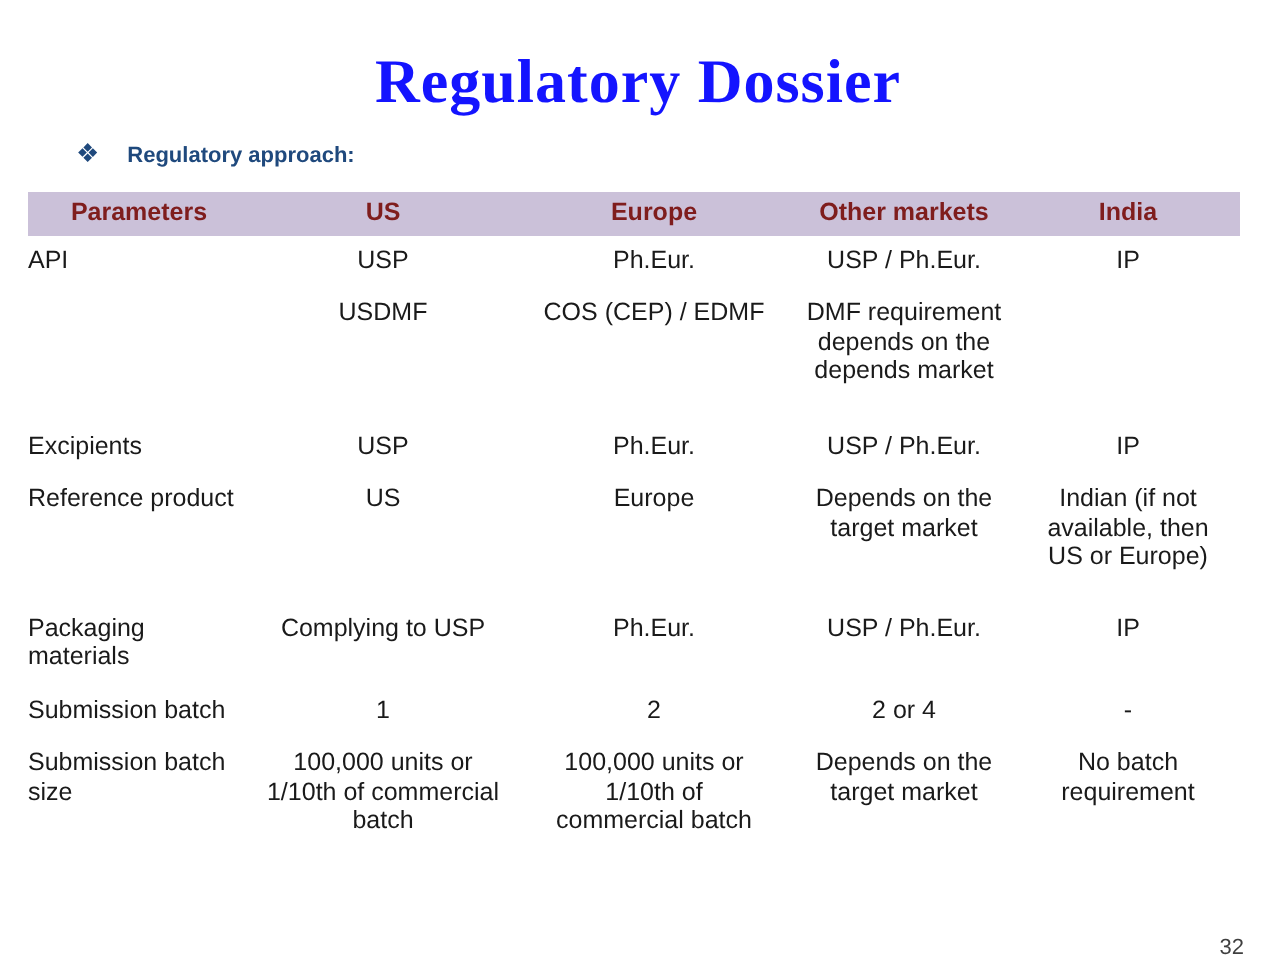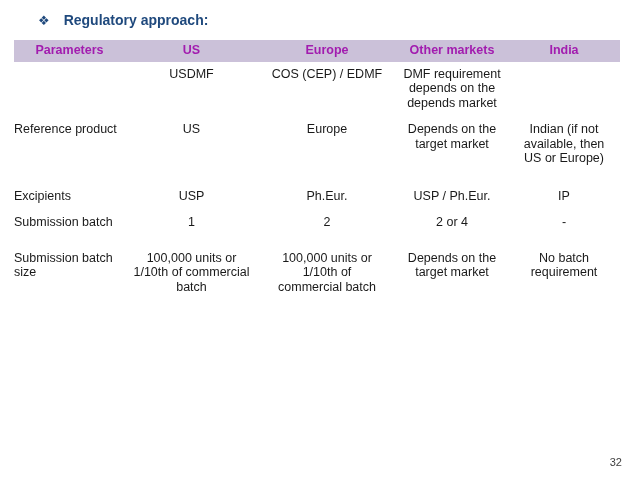--- a/index.html
+++ b/index.html
@@ -30,21 +30,21 @@
     align-items:baseline;
     color:#1f497d;
   }
   .bullet-glyph {
     font-size:13px;
     margin-right:14px;
     color:#1f497d;
   }
   .bullet-text {
     font-weight:bold;
-    font-size:14px;
+    font-size:11px;
     color:#1f497d;
   }
 
   table.reg-table {
     margin-left:14px;
     margin-top:12px;
     border-collapse:collapse;
     table-layout:fixed;
     width:606px;
     font-size:12.5px;
@@ -52,21 +52,21 @@
     color:#1a1a1a;
   }
   .reg-table col.c1 { width:111px; }
   .reg-table col.c2 { width:133px; }
   .reg-table col.c3 { width:138px; }
   .reg-table col.c4 { width:112px; }
   .reg-table col.c5 { width:112px; }
 
   .reg-table thead th {
     background:#cbc1d9;
-    color:#a21caf;
+    color:#7f1d1d;
     font-weight:bold;
     font-size:12.5px;
     text-align:center;
     padding:3px 2px 4px 2px;
     height:12px;
   }
   .reg-table td {
     vertical-align:top;
     text-align:center;
     padding:5px 3px 7px 3px;
@@ -86,20 +86,21 @@
     bottom:22px;
     font-size:11px;
     color:#3f3f3f;
   }
 </style>
 </head>
 <body>
 
 <div class="slide">
 
+  <div class="title">Regulatory Dossier</div>
 
   <div class="bullet-line">
     <span class="bullet-glyph">❖</span>
     <span class="bullet-text">Regulatory approach:</span>
   </div>
 
   <table class="reg-table">
     <colgroup>
       <col class="c1">
         <col class="c2">
@@ -111,41 +112,56 @@
       <tr>
         <th>Parameters</th>
         <th>US</th>
         <th>Europe</th>
         <th>Other markets</th>
         <th>India</th>
       </tr>
     </thead>
     <tbody>
         <tr>
+          <td>API</td>
+          <td>USP</td>
+          <td>Ph.Eur.</td>
+          <td>USP / Ph.Eur.</td>
+          <td>IP</td>
+        </tr>
+        <tr>
           <td></td>
           <td>USDMF</td>
           <td>COS (CEP) / EDMF</td>
           <td>DMF requirement
 depends on the
 depends market</td>
           <td></td>
+        </tr>
+        <tr>
+          <td>Excipients</td>
+          <td>USP</td>
+          <td>Ph.Eur.</td>
+          <td>USP / Ph.Eur.</td>
+          <td>IP</td>
         </tr>
         <tr>
           <td>Reference product</td>
           <td>US</td>
           <td>Europe</td>
           <td>Depends on the
 target market</td>
           <td>Indian (if not
 available, then
 US or Europe)</td>
         </tr>
         <tr>
-          <td>Excipients</td>
-          <td>USP</td>
+          <td>Packaging
+materials</td>
+          <td>Complying to USP</td>
           <td>Ph.Eur.</td>
           <td>USP / Ph.Eur.</td>
           <td>IP</td>
         </tr>
         <tr>
           <td>Submission batch</td>
           <td>1</td>
           <td>2</td>
           <td>2 or 4</td>
           <td>-</td>

